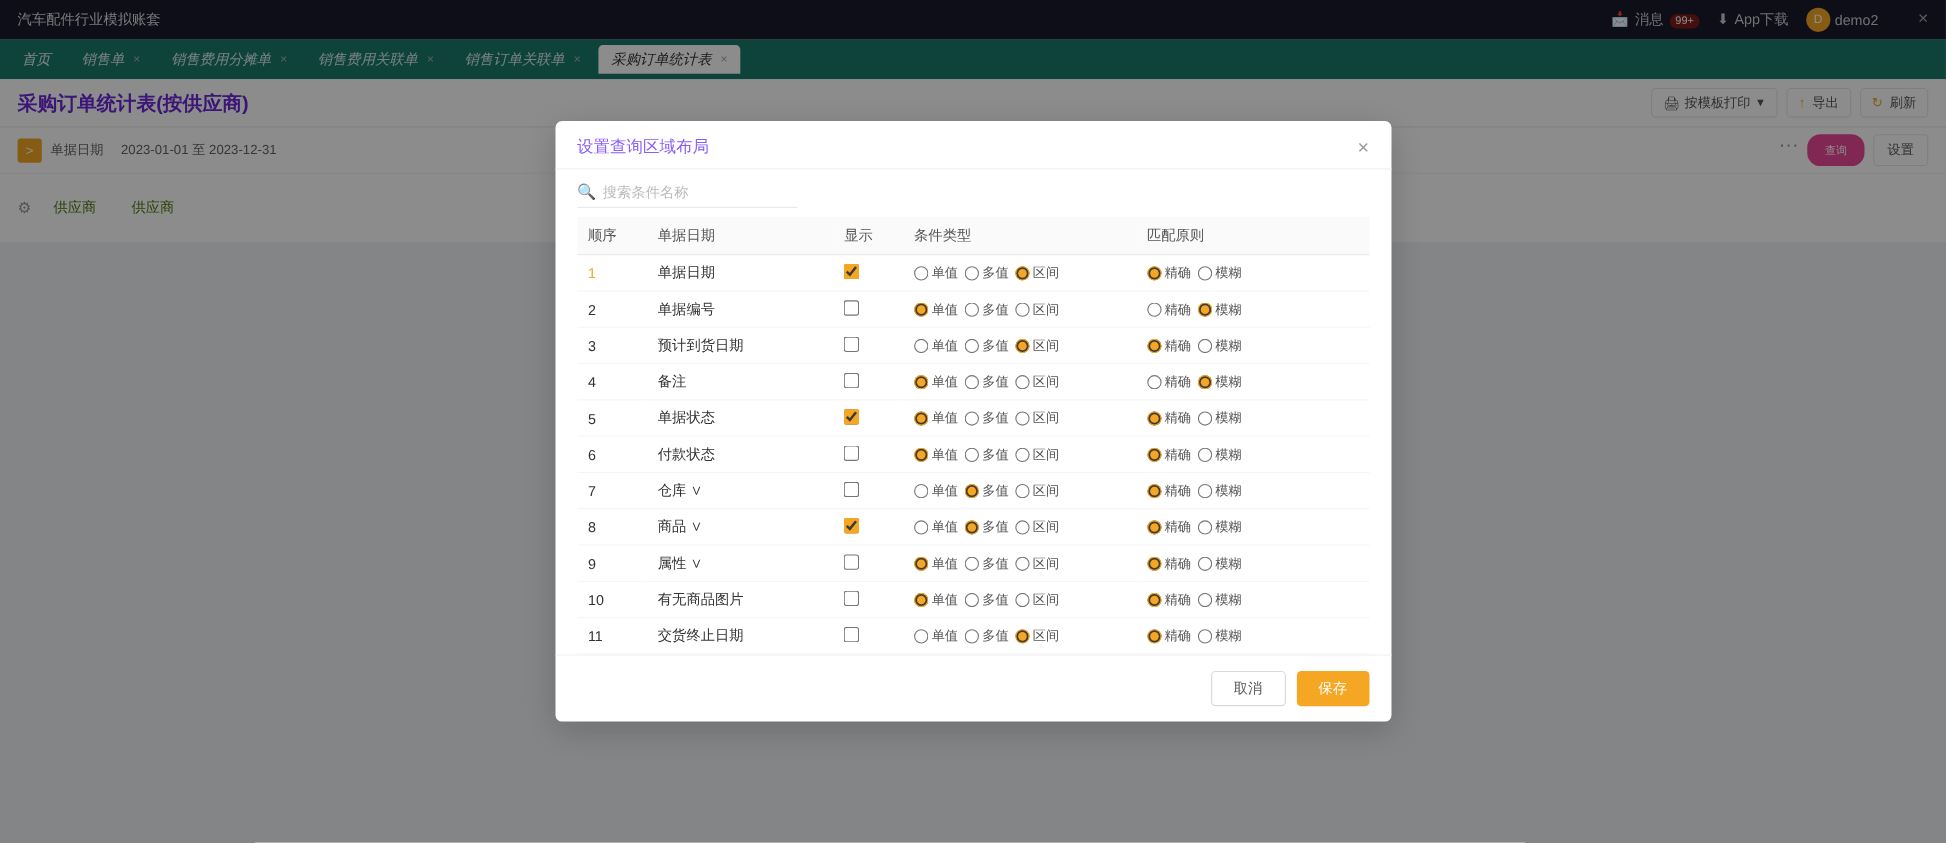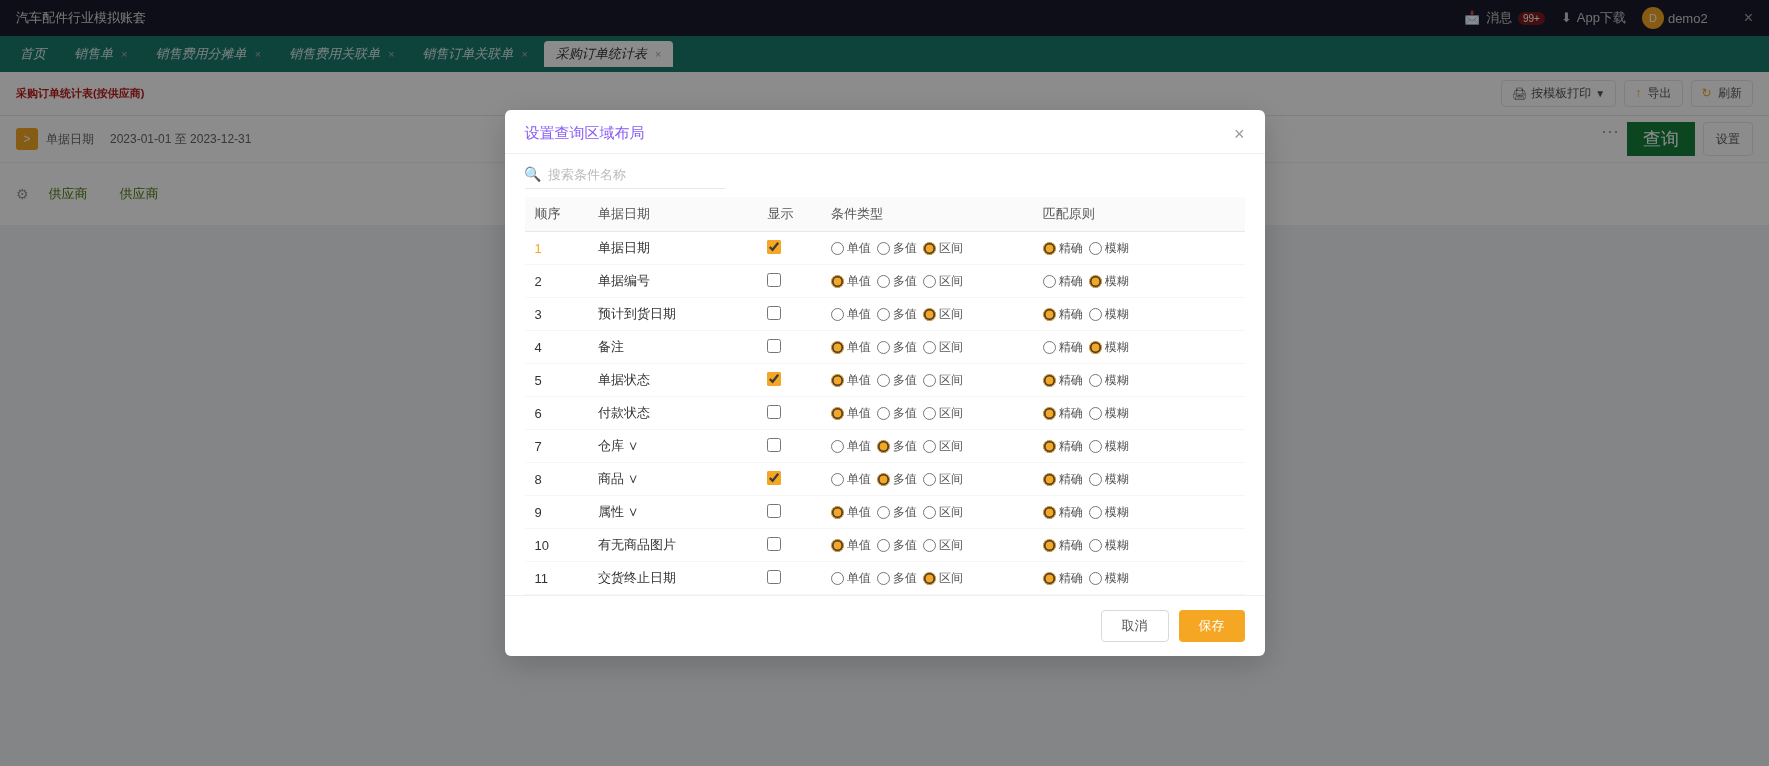--- a/index.html
+++ b/index.html
@@ -51,42 +51,42 @@
     
     .page-header {
       height: 44px;
       background: white;
       display: flex;
       align-items: center;
       justify-content: space-between;
       padding: 0 16px;
       border-bottom: 1px solid #e8e8e8;
     }
-    .page-title { font-size: 11px; font-weight: 600; color: #b91c1c; }
+    .page-title { font-size: 18px; font-weight: 600; color: #6d28d9; }
     .page-actions { display: flex; align-items: center; gap: 8px; }
     .btn-print { border: 1px solid #e8e8e8; background: white; padding: 4px 10px; border-radius: 4px; cursor: pointer; font-size: 12px; color: #555; display: flex; align-items: center; gap: 4px; }
     .btn-export { border: 1px solid #e8e8e8; background: white; padding: 4px 10px; border-radius: 4px; cursor: pointer; font-size: 12px; color: #555; }
     .btn-refresh { border: 1px solid #e8e8e8; background: white; padding: 4px 10px; border-radius: 4px; cursor: pointer; font-size: 12px; color: #555; }
 
     
     .filter-bar {
       background: white;
       padding: 6px 16px;
       display: flex;
       align-items: center;
       gap: 8px;
       border-bottom: 1px solid #f0f0f0;
     }
     .filter-toggle { background: #f5a623; color: white; border: none; width: 22px; height: 22px; border-radius: 3px; cursor: pointer; font-size: 12px; }
     .filter-label { font-size: 12px; color: #666; }
     .date-tags { display: flex; gap: 6px; align-items: center; }
     .date-tag { padding: 2px 8px; border-radius: 3px; font-size: 12px; cursor: pointer; color: #555; }
     .date-tag.active { background: #f5a623; color: white; border-radius: 10px; }
     .date-range { font-size: 12px; color: #666; margin-left: 8px; }
-    .btn-query { background: #15803d; color: white; border: none; padding: 5px 16px; border-radius: 0; cursor: pointer; font-size: 18px; }
+    .btn-query { background: #ec4899; color: white; border: none; padding: 5px 16px; border-radius: 12px; cursor: pointer; font-size: 10px; }
     .btn-settings { border: 1px solid #e8e8e8; background: white; padding: 5px 12px; border-radius: 4px; cursor: pointer; font-size: 12px; color: #555; }
 
     
     .table-area {
       background: white;
       margin: 0;
       padding: 8px 16px;
     }
     .table-header-row {
       display: flex;

